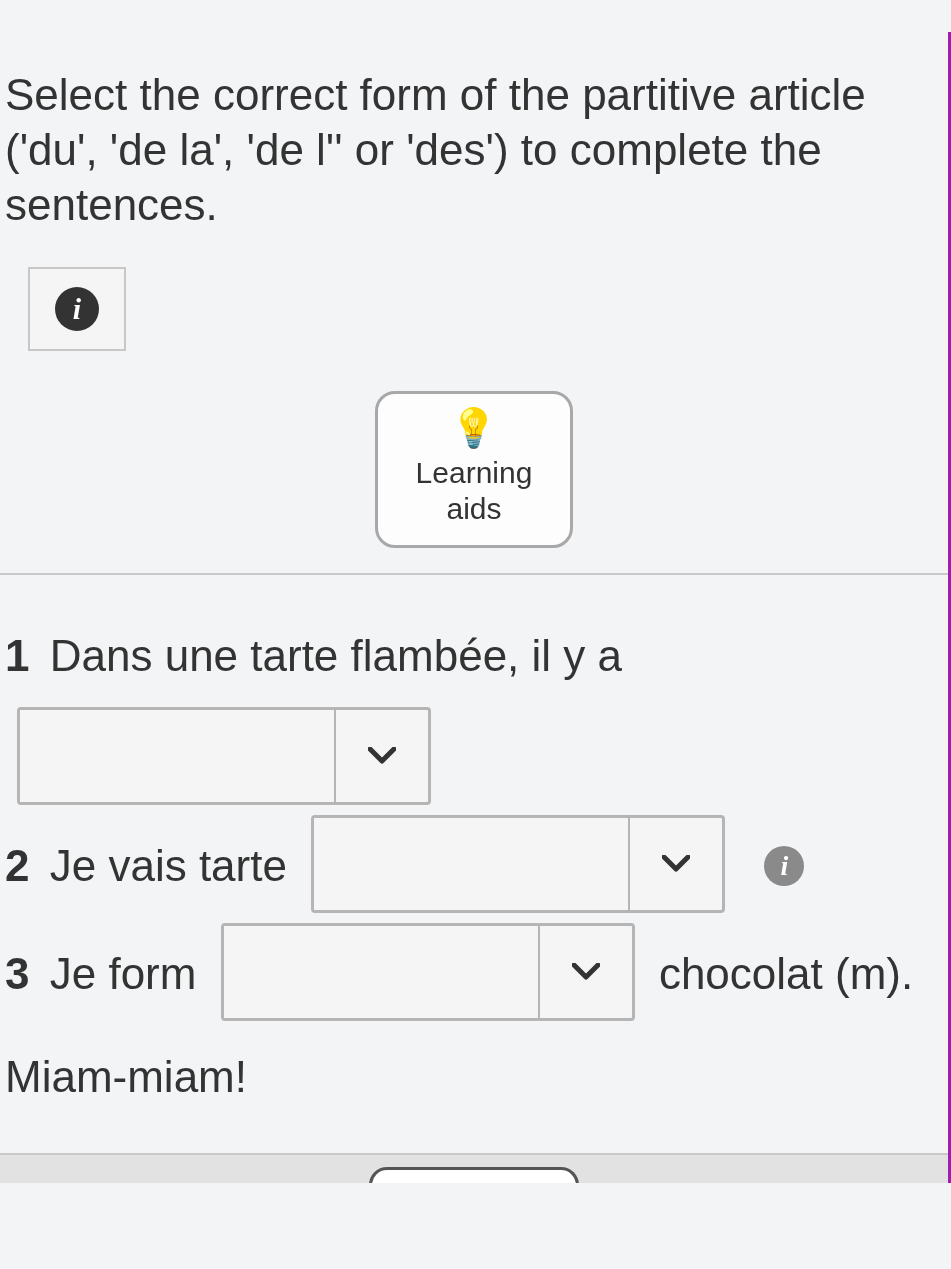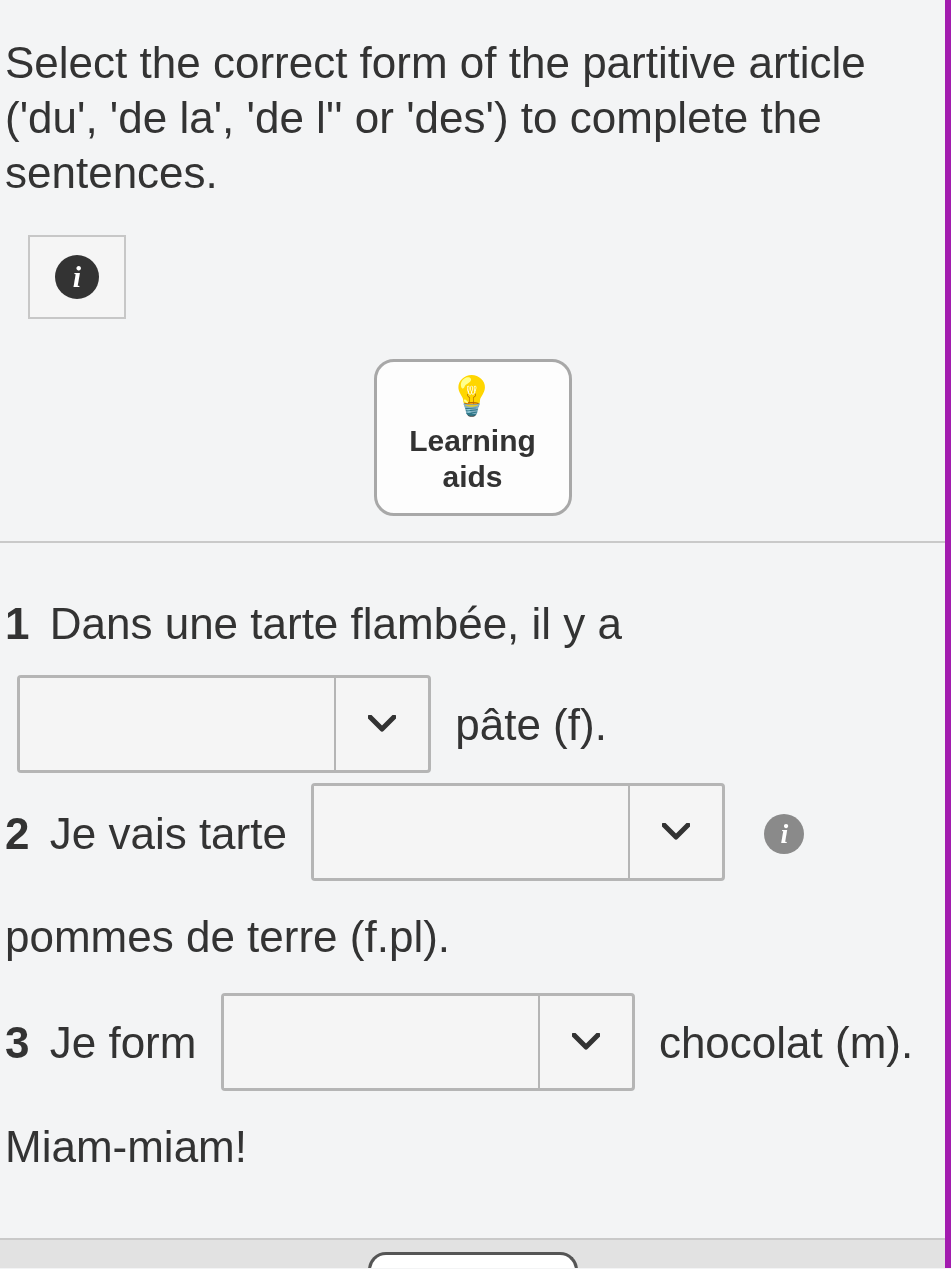--- a/index.html
+++ b/index.html
@@ -8,21 +8,22 @@
       padding: 0;
     }
     body {
       font-family: Arial, Helvetica, sans-serif;
       background: #f3f4f5;
       width: 951px;
       color: #333;
     }
     .container {
       padding: 0;
-      border-right: 6px solid #a21caf;
+      border-right: 3px solid #a21caf;
+      margin-top: 32px;
     }
     .instructions {
       font-size: 44px;
       line-height: 1.25;
       color: #333;
       padding: 35px 5px 10px 5px;
     }
     .info-button {
       display: inline-flex;
       align-items: center;
@@ -59,31 +60,31 @@
       text-align: center;
       cursor: pointer;
     }
     .lightbulb {
       font-size: 38px;
       line-height: 1;
       margin-bottom: 8px;
     }
     .learning-aids-label {
       font-size: 30px;
-      font-weight: bold;
+      font-weight: normal;
       color: #333;
       line-height: 1.2;
     }
     .divider {
       border: none;
       border-top: 2px solid #c9c9c9;
       margin: 0;
     }
     .questions {
-      padding: 30px 5px 36px 5px;
+      padding: 30px 5px 20px 5px;
     }
     .question-row {
       font-size: 44px;
       color: #333;
       line-height: 2.3;
       margin-bottom: 5px;
     }
     .q-num {
       font-weight: bold;
       margin-right: 8px;
@@ -177,37 +178,35 @@
       <span>Dans une tarte flambée, il y a</span>
       <br>
       <span class="dropdown">
         <span class="dropdown-field"></span>
         <span class="dropdown-arrow">
           <svg width="28" height="18" viewBox="0 0 28 18">
               <path d="M2 2 L14 14 L26 2" stroke="#333" stroke-width="5" fill="none" stroke-linecap="round" stroke-linejoin="round"></path>
             </svg>
         </span>
       </span>
-      <span>pâte (f).</span>
     </div>
 
     <div class="question-row">
       <span class="q-num">2</span>
       <span>Je vais tarte</span>
       <span class="dropdown">
         <span class="dropdown-field"></span>
         <span class="dropdown-arrow">
           <svg width="28" height="18" viewBox="0 0 28 18">
               <path d="M2 2 L14 14 L26 2" stroke="#333" stroke-width="5" fill="none" stroke-linecap="round" stroke-linejoin="round"></path>
             </svg>
         </span>
       </span>
       <span class="inline-info">i</span>
       <br>
-      <span>pommes de terre (f.pl).</span>
     </div>
 
     <div class="question-row">
       <span class="q-num">3</span>
       <span>Je form</span>
       <span class="dropdown">
         <span class="dropdown-field"></span>
         <span class="dropdown-arrow">
           <svg width="28" height="18" viewBox="0 0 28 18">
               <path d="M2 2 L14 14 L26 2" stroke="#333" stroke-width="5" fill="none" stroke-linecap="round" stroke-linejoin="round"></path>

